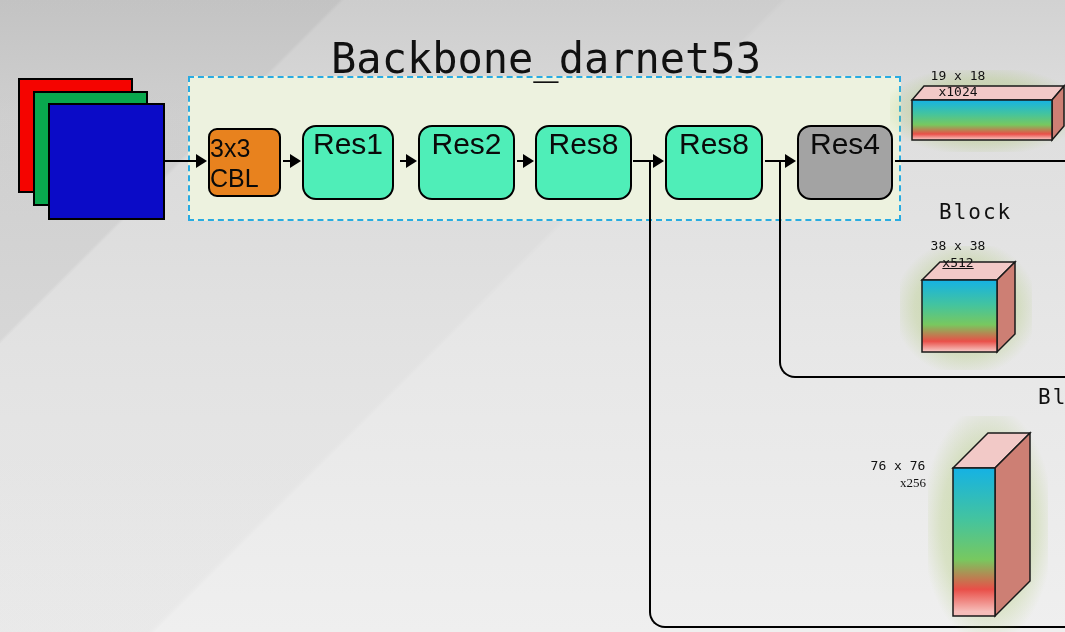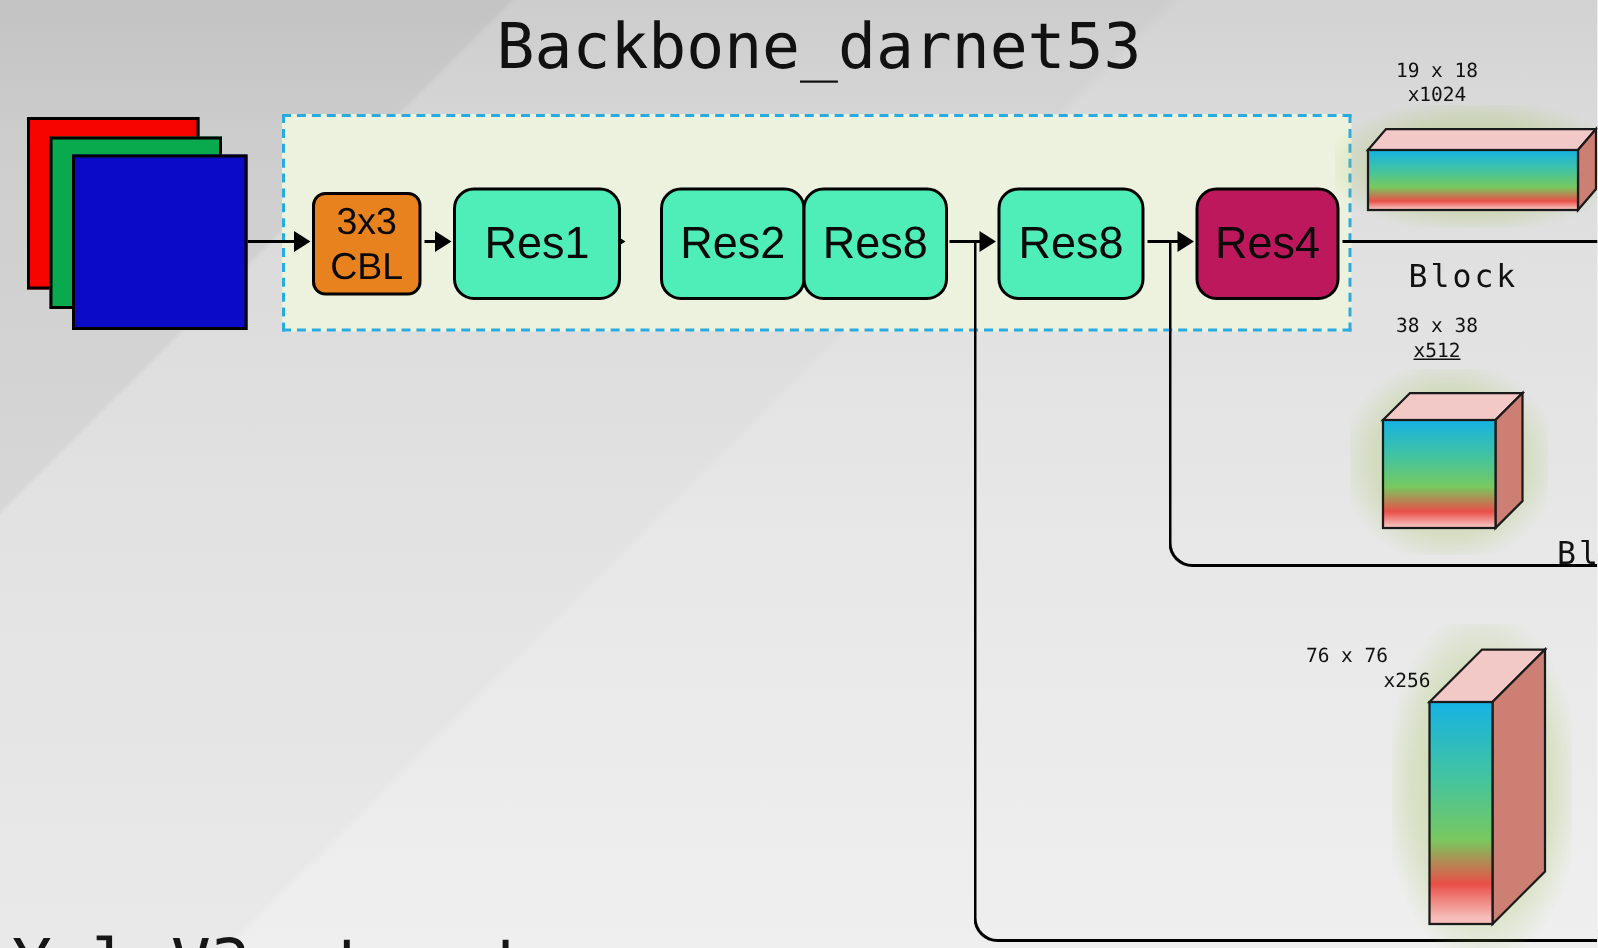--- a/index.html
+++ b/index.html
@@ -4,21 +4,21 @@
 <style>
   html,body{margin:0;padding:0;}
   body{
     width:1065px;height:632px;position:relative;overflow:hidden;
     font-family:"Liberation Sans",sans-serif;
     background-image:
       linear-gradient(135deg, rgba(0,0,0,0.07) 0%, rgba(0,0,0,0.07) 20%, rgba(0,0,0,0.025) 20.3%, rgba(0,0,0,0.025) 46%, rgba(0,0,0,0) 46.4%),
       linear-gradient(180deg,#d2d2d2 0%,#dedede 18%,#e7e7e7 55%,#efefef 100%);
   }
   .abs{position:absolute;}
-  .mono{font-family:"DejaVu Sans Mono",monospace;}
+  .mono{font-family:"DejaVu Sans Mono",monospace;margin-top:28px;}
 
   #title{left:328px;top:6px;width:436px;text-align:center;font-size:42px;color:#111;z-index:4;}
 
   
   .sq{position:absolute;border:2px solid #000;box-sizing:border-box;}
   #sq-red{left:18px;top:78px;width:115px;height:115px;z-index:1;}
   #sq-green{left:33px;top:91px;width:115px;height:115px;z-index:2;}
   #sq-blue{left:48px;top:103px;width:117px;height:117px;z-index:3;}
 
   
@@ -28,45 +28,45 @@
   .hline{position:absolute;height:2px;background:#000;top:160px;z-index:2;}
   .ahead{position:absolute;width:0;height:0;top:154px;z-index:2;
     border-top:7px solid transparent;border-bottom:7px solid transparent;border-left:11px solid #000;}
   .branch{position:absolute;border-left:2px solid #000;border-bottom:2px solid #000;
     border-bottom-left-radius:16px;box-sizing:border-box;z-index:2;}
   #branch-mid{left:779px;top:161px;width:286px;height:217px;}
   #branch-low{left:649px;top:161px;width:416px;height:467px;}
 
   
   .node{position:absolute;border:2px solid #000;box-sizing:border-box;z-index:3;
-    display:flex;align-items:center;justify-content:center;text-align:center;color:#0a0a0a;}
+    display:flex;align-items:flex-start;justify-content:center;text-align:center;color:#0a0a0a;}
   #cbl{left:208px;top:128px;width:73px;height:69px;border-radius:9px;
     font-size:25px;line-height:1.2;flex-direction:column;}
   .res{top:125px;height:75px;border-radius:14px;font-size:30px;}
-  #res1{left:302px;width:112px;}
-  #res2{left:440px;width:97px;}
+  #res1{left:302px;width:92px;}
+  #res2{left:418px;width:97px;}
   #res8a{left:535px;width:97px;}
   #res8b{left:665px;width:98px;}
   #res4{left:797px;width:96px;}
 
   
   .glow{position:absolute;z-index:2;
     background:radial-gradient(ellipse at center, rgba(164,196,96,0.55) 0%, rgba(164,196,96,0.28) 55%, rgba(164,196,96,0) 78%);}
   #glow1{left:890px;top:70px;width:185px;height:82px;}
   #glow2{left:900px;top:246px;width:132px;height:124px;}
   #glow3{left:928px;top:416px;width:120px;height:218px;}
   .fmap{position:absolute;z-index:3;}
   #fmap1{left:905px;top:80px;}
   #fmap2{left:915px;top:255px;}
   #fmap3{left:948px;top:428px;}
 
   .dimlabel{position:absolute;z-index:4;font-size:13px;color:#111;text-align:center;width:110px;}
   #dims1{left:903px;top:40px;} #depth1{left:903px;top:56px;}
   #dims2{left:903px;top:210px;} #depth2{left:903px;top:227px;text-decoration:underline;}
-  #dims3{left:843px;top:430px;} #depth3{left:883px;top:447px;}
+  #dims3{left:843px;top:430px;} #depth3{left:858px;top:447px;font-family:Liberation Serif, serif;}
 
   .blocklabel{position:absolute;z-index:4;font-size:21px;letter-spacing:2px;color:#111;}
   #blocklabel1{left:939px;top:172px;}
   #blocklabel2{left:1038px;top:357px;}
 
   #footer-text{left:8px;top:617px;font-size:44px;color:#161616;z-index:4;white-space:nowrap;}
 </style>
 </head>
 <body>
 
@@ -113,21 +113,21 @@
 </div>
 <div id="res2" class="node res" style="background:#4feeb8">
   <span>Res2</span>
 </div>
 <div id="res8a" class="node res" style="background:#4feeb8">
   <span>Res8</span>
 </div>
 <div id="res8b" class="node res" style="background:#4feeb8">
   <span>Res8</span>
 </div>
-<div id="res4" class="node res" style="background:#be185d">
+<div id="res4" class="node res" style="background:#a3a3a3">
   <span>Res4</span>
 </div>
 
 <div id="glow1" class="glow"></div>
 <div id="dims1" class="abs mono dimlabel">19 x 18</div>
 <div id="depth1" class="abs mono dimlabel">x1024</div>
 <svg id="fmap1" class="fmap" width="162" height="62">
   <defs>
     <linearGradient id="g1" x1="0" y1="0" x2="0" y2="1">
       <stop offset="0" stop-color="#15b2e4"></stop>

